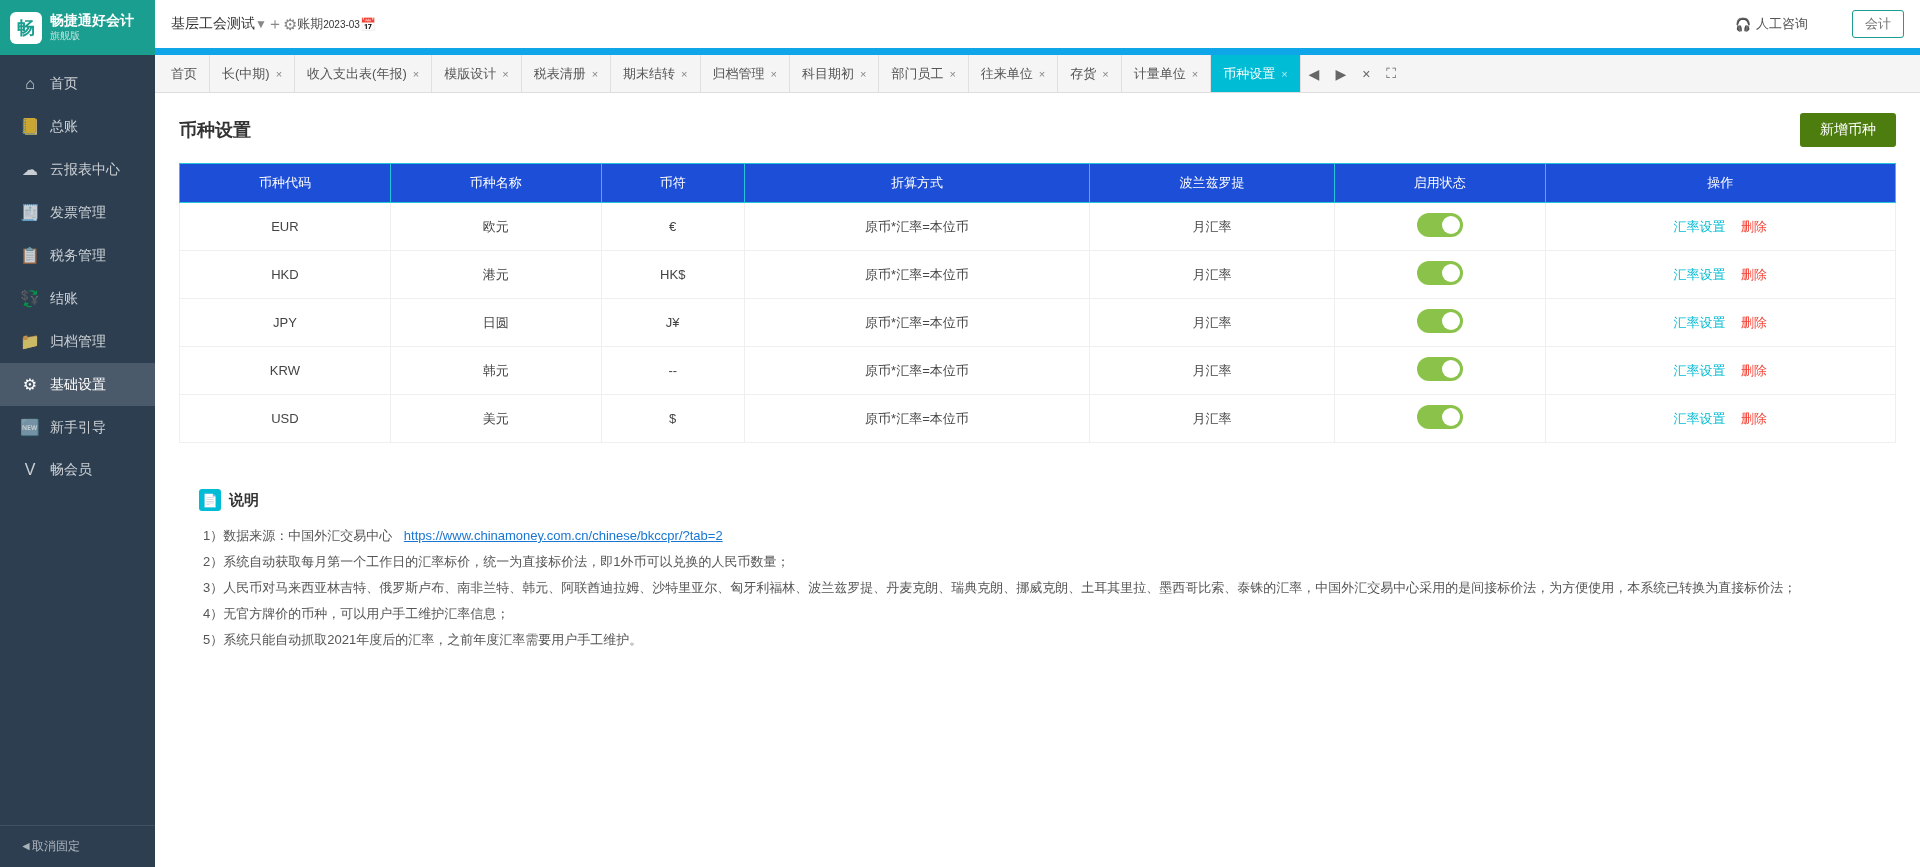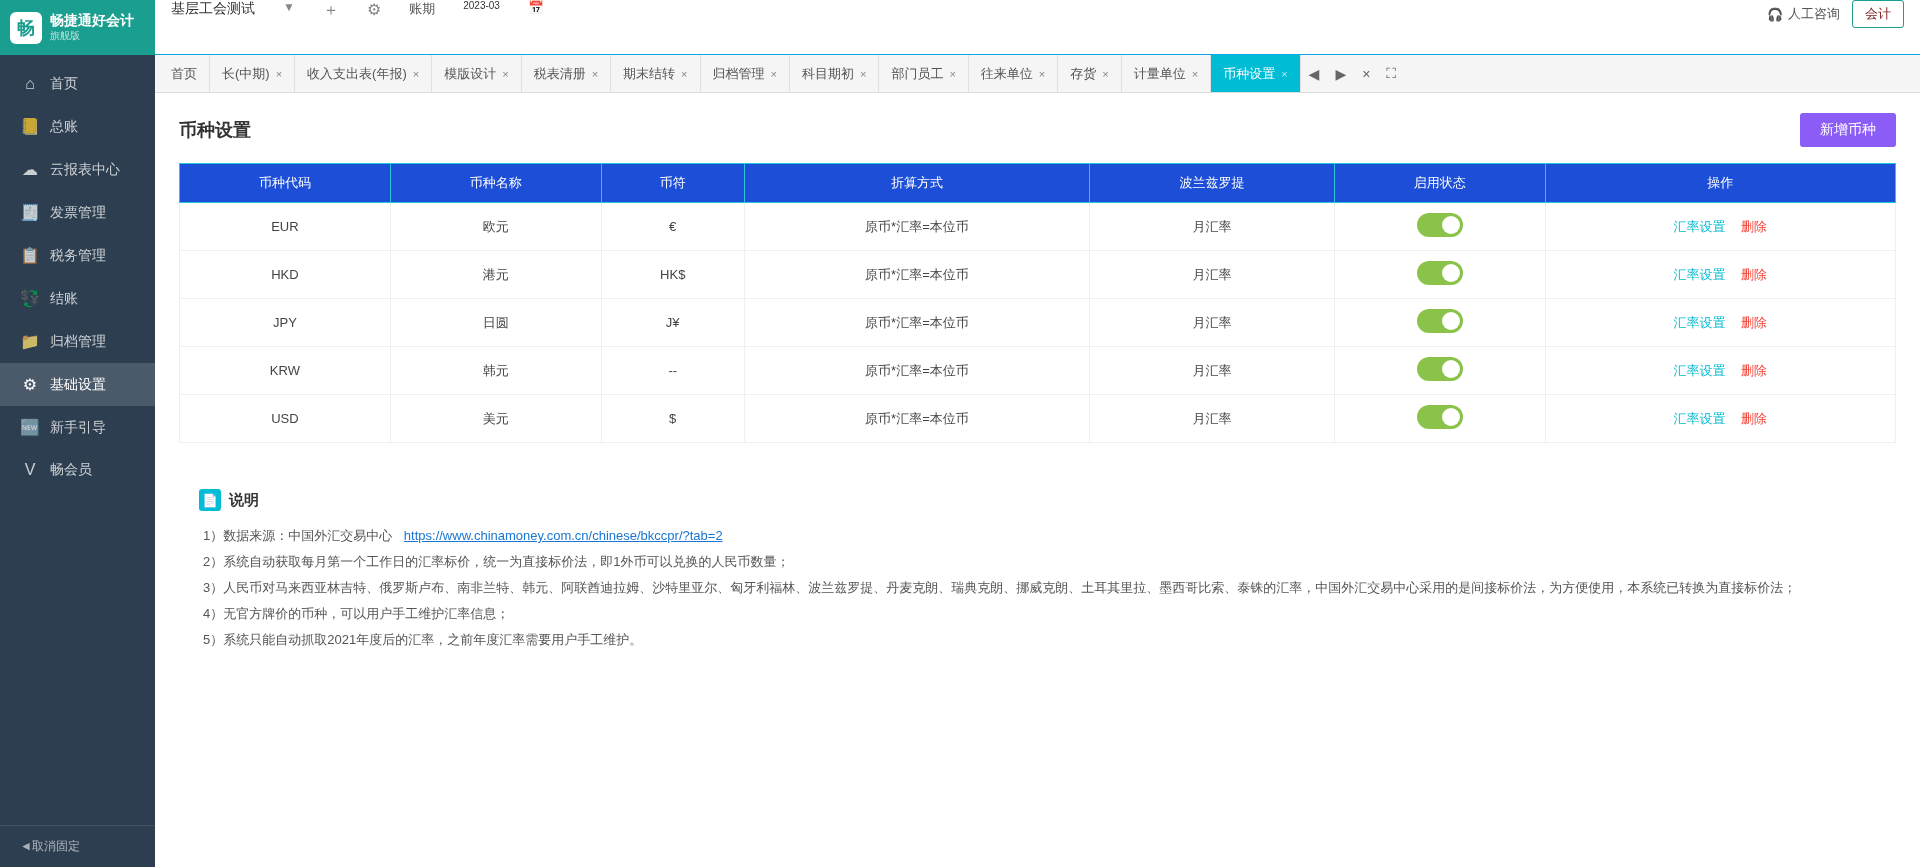--- a/index.html
+++ b/index.html
@@ -58,47 +58,48 @@
       display: flex;
       flex-direction: column;
       overflow: hidden;
     }
 
     
     .top-header {
       background: white;
       height: 55px;
       display: flex;
-      align-items: flex-start;
+      align-items: center;
       padding: 0 16px;
-      border-bottom: 1px solid #0ea5e9;
-      gap: 28px;
+      border-bottom: 7px solid #0ea5e9;
+      gap: 0;
     }
     .company-name {
       font-size: 14px; color: #333; font-weight: 500;
       display: flex; align-items: center; gap: 4px;
     }
     .company-dropdown { color: #888; font-size: 12px; cursor: pointer; }
     .add-btn { color: #888; cursor: pointer; font-size: 16px; }
     .settings-btn { color: #888; cursor: pointer; font-size: 16px; }
     .period-label { color: #555; font-size: 13px; }
     .period-value { color: #333; font-size: 10px; font-weight: 500; }
     .calendar-icon { color: #1a9e8f; cursor: pointer; }
     .header-right { margin-left: auto; display: flex; align-items: center; gap: 12px; }
     .support-btn {
       display: flex; align-items: center; gap: 4px;
       color: #555; font-size: 13px; cursor: pointer;
     }
     .account-btn {
       border: 1px solid #1a9e8f;
-      color: #7f1d1d;
+      color: #737373;
       padding: 4px 12px;
       border-radius: 3px;
       font-size: 13px;
       cursor: pointer;
+      margin-left: 32px;
     }
 
     
     .tabs-bar {
       background: #f5f5f5;
       display: flex;
       align-items: center;
       border-bottom: 1px solid #ddd;
       overflow-x: auto;
       white-space: nowrap;
@@ -138,21 +139,21 @@
 
     
     .page-title-row {
       display: flex; align-items: center; justify-content: space-between;
       margin-bottom: 16px;
     }
     .page-title {
       font-size: 18px; font-weight: 600; color: #333;
     }
     .new-currency-btn {
-      background: #8b5cf6;
+      background: #4d7c0f;
       color: white;
       border: none;
       padding: 8px 20px;
       border-radius: 3px;
       font-size: 14px;
       cursor: pointer;
     }
 
     
     .data-table {

